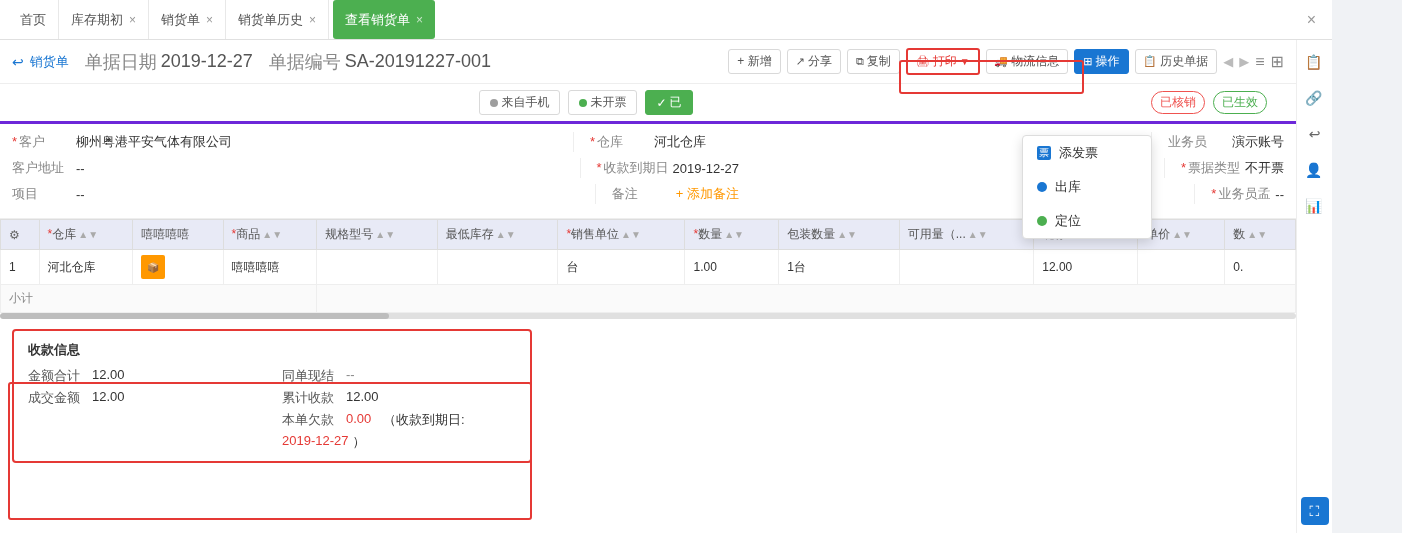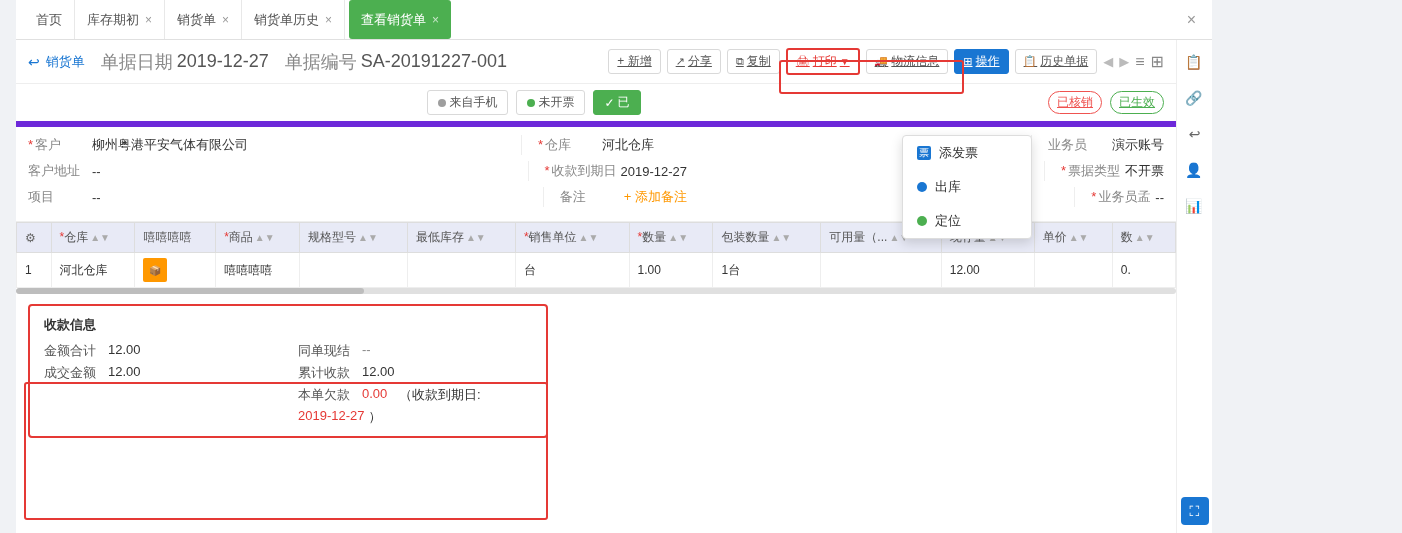--- a/index.html
+++ b/index.html
@@ -32,35 +32,35 @@
       border-bottom: 1px solid #eee; background: #fff; gap: 16px;
     }
     .doc-title { display: flex; align-items: center; gap: 6px; color: #1976d2; font-size: 13px; }
     .doc-meta { display: flex; align-items: center; gap: 16px; font-size: 18px; color: #555; flex: 1; }
     .doc-meta-item { display: flex; align-items: center; gap: 4px; }
     .doc-meta-label { color: #888; }
     .doc-meta-value { color: #333; }
     .toolbar-btn {
       display: flex; align-items: center; gap: 3px; padding: 3px 8px;
       border: 1px solid #d9d9d9; border-radius: 3px; background: #fff;
-      cursor: pointer; font-size: 12px; color: #555; white-space: nowrap; text-decoration: underline;
+      cursor: pointer; font-size: 12px; color: #555; white-space: nowrap;
     }
     .toolbar-btn.print-btn {
       border: 2px solid #e53935; color: #e53935; font-weight: 500;
     }
     .toolbar-btn.operations-btn {
       background: #1976d2; color: #fff; border-color: #1976d2;
     }
     .toolbar-btn.sold-btn { background: #fff; color: #ef5350; border: 1px solid #ef5350; border-radius: 12px; padding: 2px 8px; }
     .toolbar-btn.effective-btn { background: #fff; color: #4caf50; border: 1px solid #4caf50; border-radius: 12px; padding: 2px 8px; }
 
     
     .secondary-toolbar {
-      display: flex; align-items: center; gap: 8px; padding: 6px 12px;
-      background: #fff; border-bottom: 6px solid #6d28d9;
+      display: flex; align-items: center; gap: 8px; padding: 6px 29px;
+      background: #fff; border-bottom: 3px solid #6d28d9;
     }
     .sec-btn {
       display: flex; align-items: center; gap: 3px; padding: 3px 10px;
       border: 1px solid #d9d9d9; border-radius: 3px; background: #fff;
       cursor: pointer; font-size: 12px; color: #555;
     }
     .sec-btn .dot { width: 8px; height: 8px; border-radius: 50%; display: inline-block; }
     .sec-btn .dot.green { background: #4caf50; }
     .sec-btn .dot.gray { background: #9e9e9e; }
 
@@ -134,21 +134,21 @@
       cursor: pointer; color: #666; font-size: 14px; border-radius: 4px;
     }
     .sidebar-icon.bottom-fixed { margin-top: auto; background: #1976d2; color: #fff; border-radius: 4px; }
 
     
     .product-img { width: 24px; height: 24px; background: #ff9800; border-radius: 2px; display: flex; align-items: center; justify-content: center; color: #fff; font-size: 10px; }
   </style>
 </head>
 <body>
 
-<div style="width:1196px; height:533px; overflow:hidden; position:relative; background:#7dd3fc;margin-left:16px;">
+<div style="width:1332px; height:533px; overflow:hidden; position:relative; background:#7dd3fc;">
 
   <div class="tab-bar">
     <div class="tab-item">
       <span>首页</span>
     </div>
     <div class="tab-item">
       <span>库存期初</span>
       <span class="close-btn">×</span>
     </div>
     <div class="tab-item">
@@ -326,20 +326,24 @@
             <td></td>
             <td></td>
             <td><span>台</span></td>
             <td><span>1.00</span></td>
             <td><span>1台</span></td>
             <td></td>
             <td><span>12.00</span></td>
             <td></td>
             <td><span>0.</span></td>
           </tr>
+          <tr class="subtotal-row">
+            <td colspan="4"><span>小计</span></td>
+            <td colspan="9"></td>
+          </tr>
         </tbody>
       </table>
     </div>
 
     <div style="height:6px; background:#e0e0e0; border-radius:3px; margin:0 0 0 0; position:relative; overflow:hidden;">
       <div style="width:30%; height:100%; background:#bdbdbd; border-radius:3px; position:absolute; left:0;"></div>
     </div>
 
     <div class="bottom-info">
       <div class="bottom-info-title">收款信息</div>

